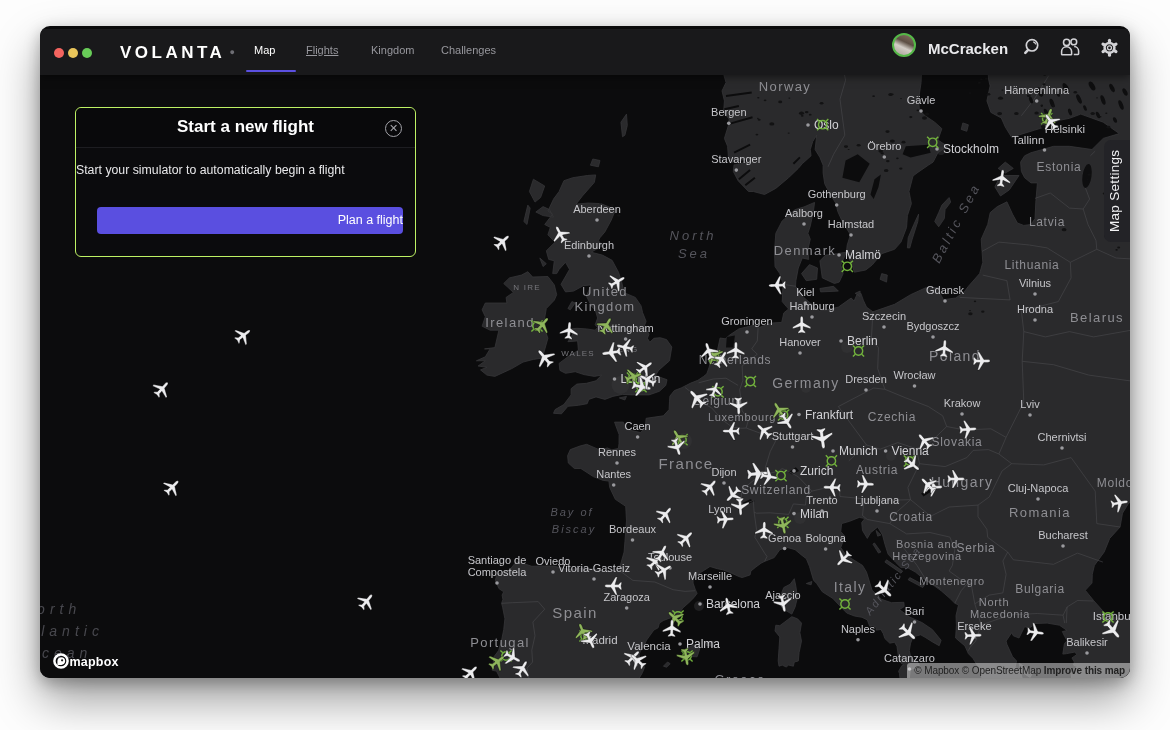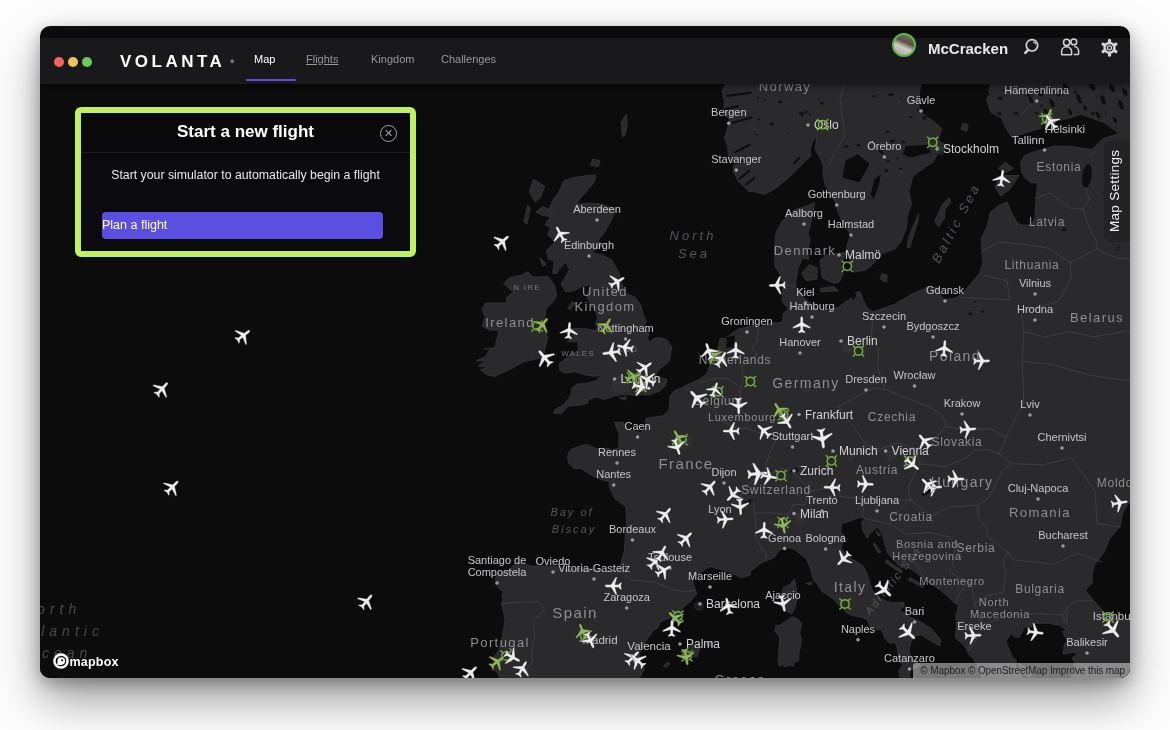--- a/index.html
+++ b/index.html
@@ -1,61 +1,61 @@
 <!DOCTYPE html>
 <html><head><meta charset="utf-8">
 <style>
 * { margin:0; padding:0; box-sizing:border-box; }
 html,body { width:1170px; height:730px; background:#fdfdfd; overflow:hidden;
   font-family:"Liberation Sans", sans-serif; }
 #win { position:absolute; left:40px; top:26px; width:1090px; height:652px;
   border-radius:10px; overflow:hidden; background:#0c0c0d;
   box-shadow:0 22px 45px rgba(0,0,0,0.38), 0 5px 16px rgba(0,0,0,0.28); }
-#nav { position:absolute; left:0; top:12px; width:100%; height:46px; background:#19191b;
+#nav { position:absolute; left:0; top:3px; width:100%; height:46px; background:#19191b;
   display:flex; align-items:center; z-index:30; box-shadow:0 2px 8px rgba(0,0,0,0.5);text-align:center; }
 .dot { width:10px; height:10px; border-radius:50%; display:inline-block; }
 #lights { position:absolute; left:14px; top:19px; display:flex; gap:4px; }
 #logo { position:absolute; left:80px; top:14px; color:#fff; font-size:17px;
   font-weight:700; letter-spacing:3.5px; }
 #logo span { color:#6e6e74; font-size:9px; letter-spacing:0; margin-left:4px; vertical-align:3px; }
 .navlink { position:absolute; top:15px; font-size:11px; color:#97979d; }
 .navlink.act { color:#fff; }
 #underline { position:absolute; left:206px; top:40.5px; width:50px; height:2.5px;
   background:#5b50e1; border-radius:2px; }
 #avatar { position:absolute; left:852px; top:7px; width:24px; height:24px; border-radius:50%;
   border:2.5px solid #55b848; background:linear-gradient(205deg,#8a7263 0%,#5d4f44 38%,#d3cdc6 60%,#a39c93 100%); z-index:31; }
 #uname { position:absolute; left:888px; top:14px; font-size:15px; color:#e9e9ec; z-index:31;font-weight:bold; }
 .icon { position:absolute; top:11px; z-index:31; }
 #modal { position:absolute; left:35px; top:81px; width:341px; height:150px;
-  background:#0b0b0d; border:6px solid #bef264; border-radius:6px; z-index:20; }
+  background:#0b0b0d; border:1px solid #bef264; border-radius:6px; z-index:20; }
 #mhead { position:absolute; left:0; top:0; width:100%; height:40px; background:#09090b;
   border-bottom:1px solid #1d1d21; border-radius:6px 6px 0 0; }
 #mtitle { position:absolute; left:0; top:9px; width:100%; text-align:center;
   font-size:17px; font-weight:700; color:#fff; }
 #mclose { position:absolute; right:13px; top:11.5px; width:17px; height:17px;
   border:1.4px solid #a2a2a8; border-radius:50%; color:#a2a2a8;
   font-size:11px; line-height:14.5px; text-align:center; }
-#mtext { position:absolute; left:0; top:55px; width:100%; text-align:center;
+#mtext { position:absolute; left:0; top:55px; width:100%; text-align:left;
   font-size:12.3px; color:#e8e8ea; }
 #mor { position:absolute; left:0; top:79px; width:100%; text-align:center;
   font-size:11px; color:#7e7e85; letter-spacing:0.5px; }
-#mbtn { position:absolute; left:21px; top:99px; width:281px; height:27px;
+#mbtn { position:absolute; left:21px; top:99px; width:306px; height:27px;
   background:#5a4fe0; border-radius:4px; color:#fff; font-size:12.5px;
-  text-align:left; line-height:27px; }
+  text-align:right; line-height:27px; }
 #maptab { position:absolute; right:0; top:114px; width:26px; height:102px;
   background:#232327; border-radius:7px 0 0 7px; z-index:15; }
 #maptab div { position:absolute; left:3px; top:0; width:20px; height:102px;
   color:#f2f2f4; font-size:13.5px; writing-mode:vertical-rl; transform:rotate(180deg);
   text-align:center; letter-spacing:0.3px; }
 #mblogo { position:absolute; left:12px; bottom:8px; z-index:15; display:flex; align-items:center; }
 #mblogo svg { display:block; }
 #attrib { position:absolute; right:0; bottom:0; height:15px; background:rgba(255,255,255,0.45);
   color:#222; font-size:10px; line-height:15px; padding:0 5px 0 7px; letter-spacing:-0.1px; z-index:15;
   border-top-left-radius:3px; }
-#attrib b { font-weight:400;margin-top:44px; }
+#attrib b { font-weight:700;margin-top:44px; }
 #mapwrap { position:absolute; left:0; top:46px; width:1090px; height:606px; }
 svg text { font-family:"Liberation Sans", sans-serif; }
 </style></head>
 <body>
 <div id="win">
   <div id="mapwrap"><svg id="map" width="1090" height="606" viewBox="40 72 1090 606" preserveAspectRatio="none" xmlns="http://www.w3.org/2000/svg">
         <defs>
           <g id="pl">
             <path d="M0,-10.5 C1.1,-10.5 1.7,-9.2 1.7,-7.2 L1.7,-3.2 L10.6,2.3 L10.6,4.3 L1.7,1.6 L1.7,5.6 L4.3,8.1 L4.3,9.6 L0,8.6 L-4.3,9.6 L-4.3,8.1 L-1.7,5.6 L-1.7,1.6 L-10.6,4.3 L-10.6,2.3 L-1.7,-3.2 L-1.7,-7.2 C-1.7,-9.2 -1.1,-10.5 0,-10.5 Z"></path>
           </g>

